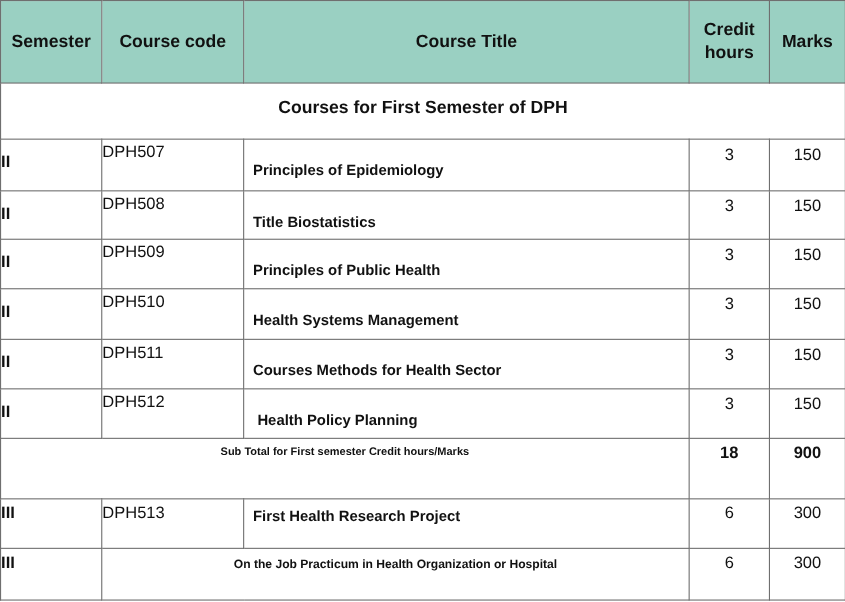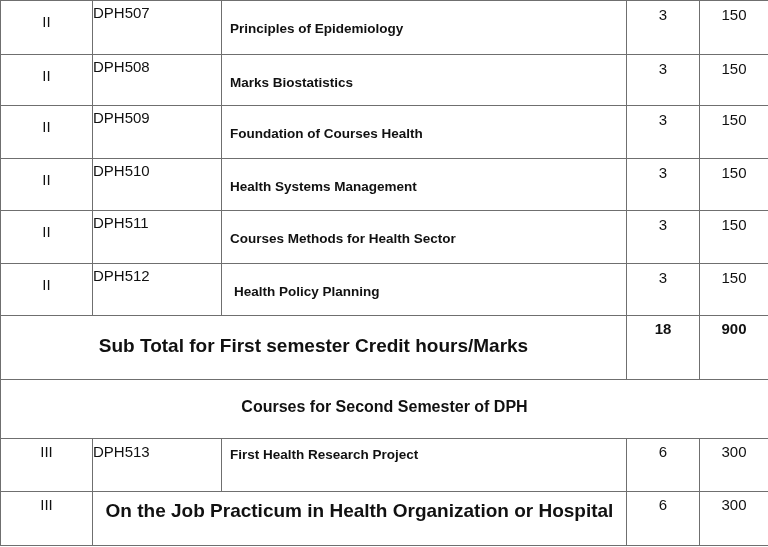--- a/index.html
+++ b/index.html
@@ -12,69 +12,79 @@
   table.grid td, table.grid th {
     border: 1.5px solid #6f6f6f;
     padding: 0;
     overflow: hidden;
   }
   .hdr th { background: #9ad0c2; font-weight: bold; font-size: 16px; text-align: center; vertical-align: middle; line-height: 21px; }
   .hdr th.title { font-size: 16px; }
   .section td { text-align: center; font-weight: bold; font-size: 16px; background: #fff; vertical-align: middle; }
   .section td span { position: relative; top: -2px; }
   .row td { font-size: 15px; vertical-align: top; background: #fff; }
-  .row td.sem { text-align: center; padding-top: 12px; }
+  .row td.sem { padding-top: 12px; font-weight: bold; }
   .row td.code { padding-top: 3px; padding-right: 12px; }
   .row td.ttl { font-weight: bold; font-size: 13.5px; padding-left: 8px; padding-top: 20px; }
   .row td.ttl.indent { padding-left: 12px; }
   .row td.num { text-align: center; padding-top: 5px; }
   .row3 td.sem { padding-top: 4px; }
   .row3 td.code { padding-top: 4px; margin-left: 36px; }
   .row3 td.ttl { padding-top: 8px; }
   .row3 td.num { padding-top: 4px; }
   .sub td { font-weight: bold; background: #fff; vertical-align: top; }
-  .sub td.lbl { text-align: center; font-size: 19px; padding-top: 19px; }
+  .sub td.lbl { text-align: center; font-size: 10px; padding-top: 7px; }
   .sub td.num { text-align: center; font-size: 15px; padding-top: 4px; }
-  .prac td.lbl { text-align: center; font-weight: bold; font-size: 19px; padding-top: 8px; vertical-align: top; }
+  .prac td.lbl { text-align: center; font-weight: bold; font-size: 11px; padding-top: 8px; vertical-align: top; }
   .tot td { background: #9ad0c2; font-weight: bold; vertical-align: top; }
   .tot td.lbl { text-align: center; font-size: 13.5px; padding-top: 8px; }
   .tot td.num { text-align: center; font-size: 15px; padding-top: 4px; }
 </style>
 </head>
 <body>
 
 <table class="grid">
   <colgroup>
     <col style="width:92px">
     <col style="width:129px">
     <col style="width:405px">
     <col style="width:73px">
     <col style="width:69px">
   </colgroup>
   <tbody>
+      <tr class="hdr" style="height:63px">
+    <th>Semester</th>
+    <th>Course code</th>
+    <th class="title">Course Title</th>
+    <th><span>Credit</span><br><span>hours</span></th>
+    <th>Marks</th>
+  </tr>
 
+  <tr class="section" style="height:43px">
+    <td colspan="5"><span>Courses for First Semester of DPH</span></td>
+  </tr>
 
   <tr class="row" style="height:39px">
     <td class="sem">II</td>
     <td class="code">DPH507</td>
     <td class="ttl">Principles of Epidemiology</td>
     <td class="num">3</td>
     <td class="num">150</td>
   </tr>
   <tr class="row" style="height:37px">
     <td class="sem">II</td>
     <td class="code">DPH508</td>
-    <td class="ttl">Marks Biostatistics</td>
+    <td class="ttl">Title Biostatistics</td>
     <td class="num">3</td>
     <td class="num">150</td>
   </tr>
   <tr class="row" style="height:38px">
     <td class="sem">II</td>
     <td class="code">DPH509</td>
-    <td class="ttl">Foundation of Courses Health</td>
+    <td class="ttl">Principles of Public Health</td>
     <td class="num">3</td>
     <td class="num">150</td>
   </tr>
   <tr class="row" style="height:38px">
     <td class="sem">II</td>
     <td class="code">DPH510</td>
     <td class="ttl">Health Systems Management</td>
     <td class="num">3</td>
     <td class="num">150</td>
   </tr>
@@ -92,23 +102,20 @@
     <td class="num">3</td>
     <td class="num">150</td>
   </tr>
 
   <tr class="sub" style="height:46px">
     <td colspan="3" class="lbl">Sub Total for First semester Credit hours/Marks</td>
     <td class="num">18</td>
     <td class="num">900</td>
   </tr>
 
-  <tr class="section" style="height:43px">
-    <td colspan="5"><span>Courses for Second Semester of DPH</span></td>
-  </tr>
 
   <tr class="row row3" style="height:38px">
     <td class="sem">III</td>
     <td class="code">DPH513</td>
     <td class="ttl">First Health Research Project</td>
     <td class="num">6</td>
     <td class="num">300</td>
   </tr>
 
   <tr class="row row3 prac" style="height:39px">

